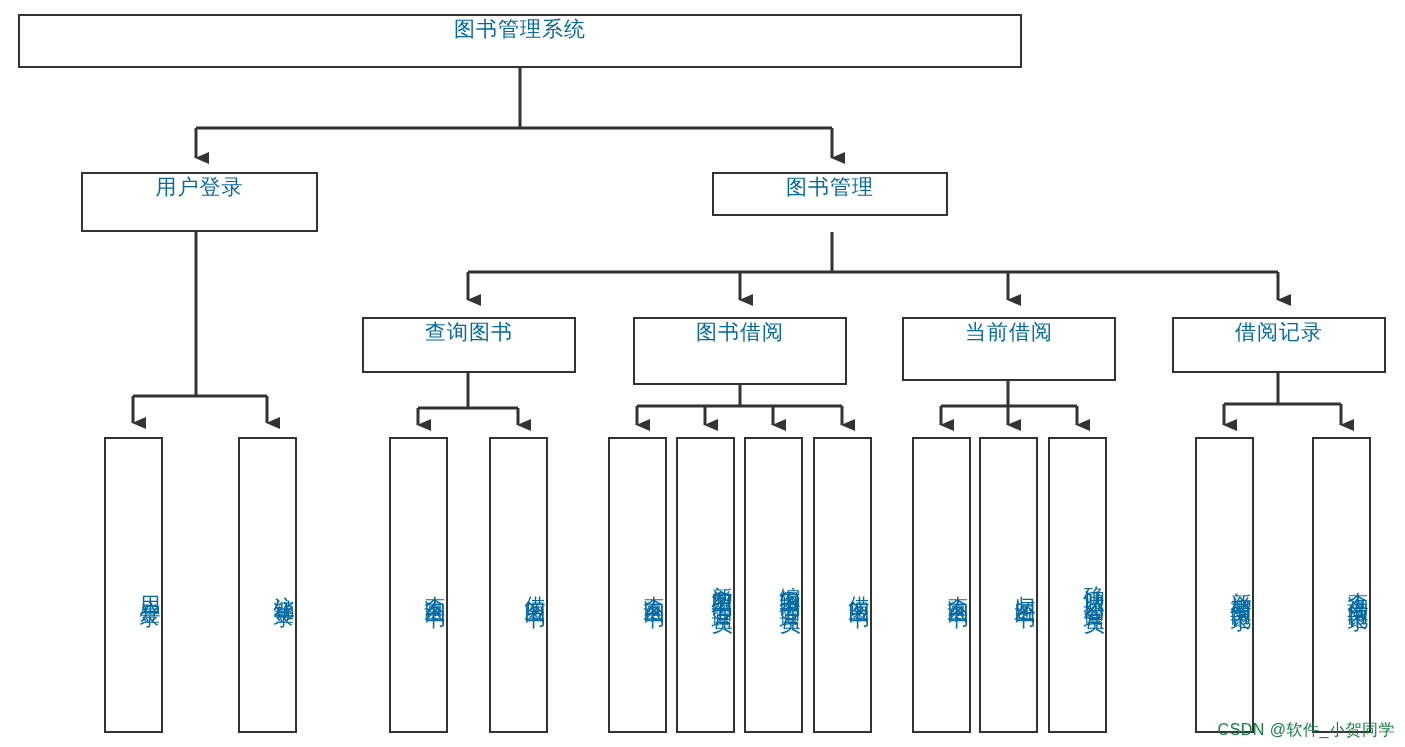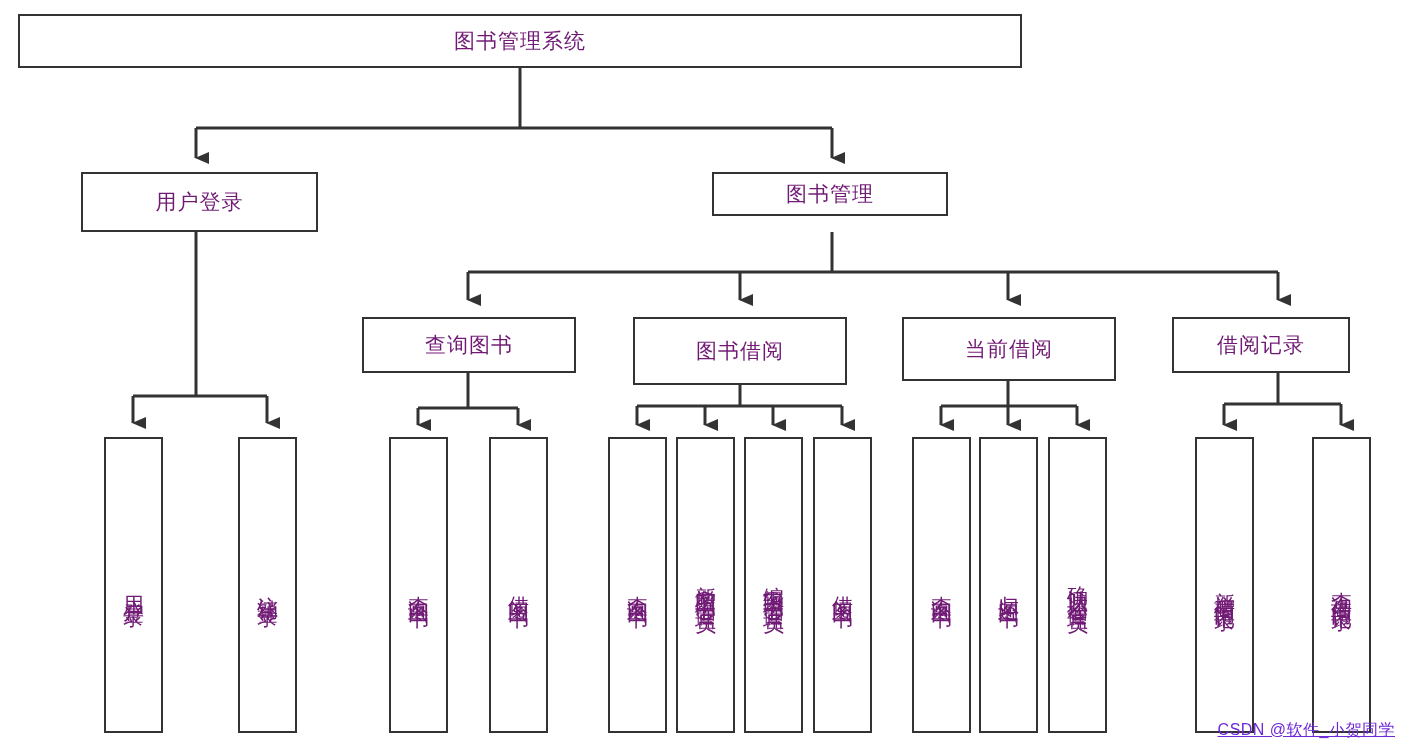--- a/index.html
+++ b/index.html
@@ -25,23 +25,22 @@
     width: 1405px;
     height: 747px;
     pointer-events: none;
   }
   .node {
     position: absolute;
     box-sizing: border-box;
     background: #ffffff;
     border: 2px solid #333333;
     display: flex;
-    align-items: center;
     justify-content: center;
-    color: #701a75;
+    color: #0369a1;
     text-align: center;
   }
   .node.horiz {
     font-size: 21px;
     letter-spacing: 1px;
     line-height: 1.2;
   }
   .node.vert {
     writing-mode: vertical-rl;
     text-orientation: upright;
@@ -52,24 +51,23 @@
   }
   .node .label {
     display: block;
     white-space: pre-line;
   }
   #watermark {
     position: absolute;
     right: 10px;
     bottom: 6px;
     font-size: 16px;
-    color: #6d28d9;
+    color: #15803d;
     letter-spacing: 0.5px;
     user-select: none;
-    text-decoration: underline;
   }
 </style>
 </head>
 <body>
 
 <div id="canvas">
 
   <svg id="wires" viewBox="0 0 1405 747" xmlns="http://www.w3.org/2000/svg">
     <defs>
       <marker id="arrow" viewBox="0 0 12 14" refX="6" refY="13" markerWidth="12" markerHeight="14" orient="auto-start-reverse" markerUnits="userSpaceOnUse">
@@ -134,21 +132,21 @@
 
   <div class="node horiz" style="left:362px; top:317px; width:214px; height:56px;">
     <span class="label">查询图书</span>
   </div>
   <div class="node horiz" style="left:633px; top:317px; width:214px; height:68px;">
     <span class="label">图书借阅</span>
   </div>
   <div class="node horiz" style="left:902px; top:317px; width:214px; height:64px;">
     <span class="label">当前借阅</span>
   </div>
-  <div class="node horiz" style="left:1172px; top:317px; width:178px; height:56px;">
+  <div class="node horiz" style="left:1172px; top:317px; width:214px; height:56px;">
     <span class="label">借阅记录</span>
   </div>
 
   <div class="node vert" style="left:104px; top:437px; width:59px; height:296px;">
     <span class="label">用户登录</span>
   </div>
   <div class="node vert" style="left:238px; top:437px; width:59px; height:296px;">
     <span class="label">注销登录</span>
   </div>
 

